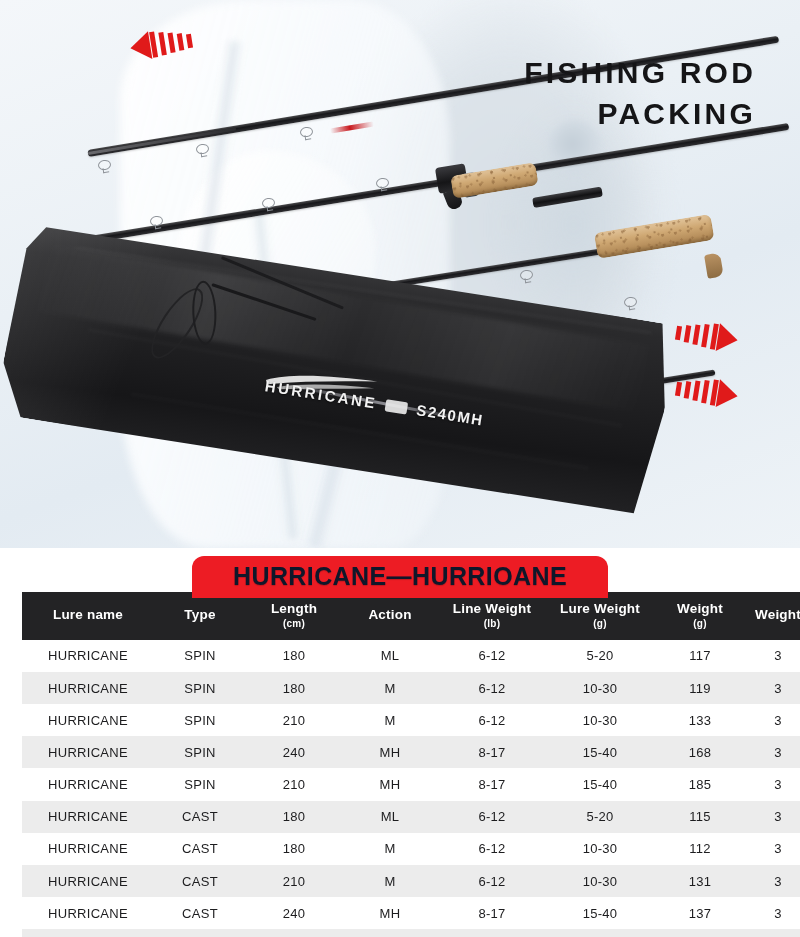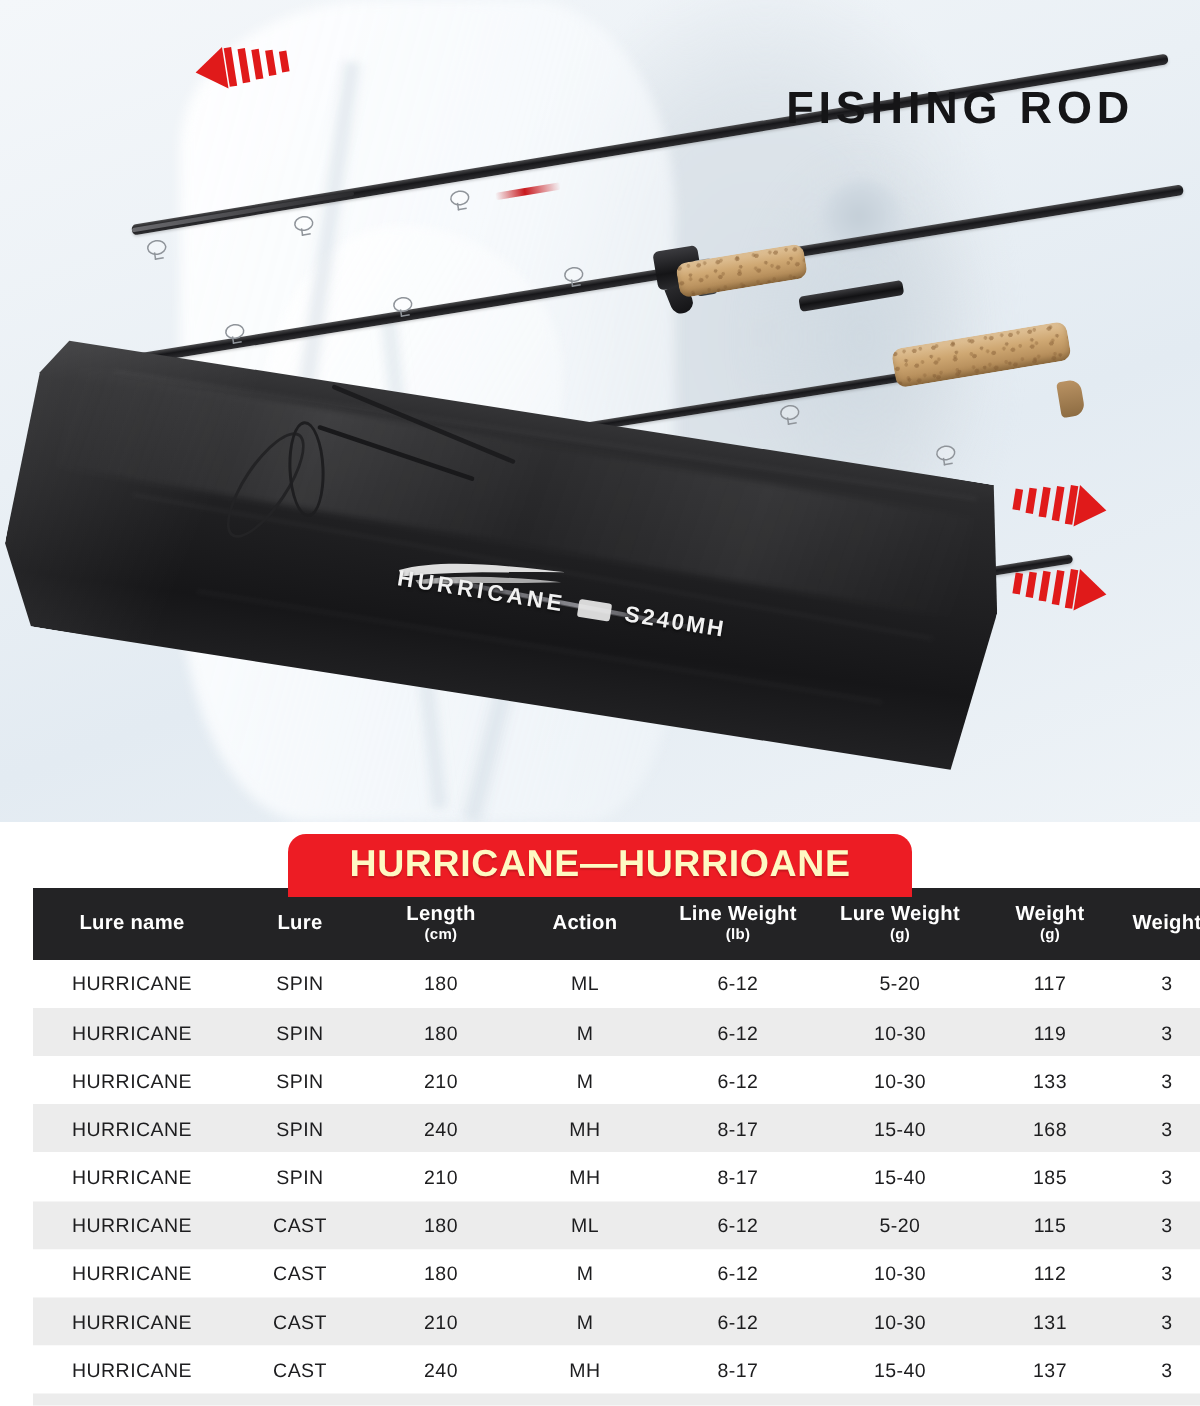--- a/index.html
+++ b/index.html
@@ -341,21 +341,21 @@
     position: relative;
     width: 800px;
     background: #ffffff;
   }
   .title-banner {
     position: absolute;
     left: 50%;
     transform: translateX(-50%);
     top: 8px;
     background: #ed1c24;
-    color: #fef9c3;
+    color: #0f172a;
     font-size: 25px;
     font-weight: 700;
     letter-spacing: 0.4px;
     padding: 6px 41px 7px;
     border-radius: 12px 12px 0 0;
     white-space: nowrap;
     z-index: 3;
     text-shadow: 0 1px 1px rgba(0,0,0,0.18);
   }
   table {
@@ -469,20 +469,21 @@
 
     <div class="brand">
       <span class="brand-name">HURRICANE</span>
       <span class="brand-mark"></span>
       <span class="brand-model">S240MH</span>
     </div>
   </div>
 
   <div class="hero-title">
     <div>FISHING ROD</div>
+    <div>PACKING</div>
   </div>
 
   <div class="arrow arrow-left">
     <svg width="72" height="34" viewBox="0 0 72 34">
       <path d="M2 17 L22 3 L22 31 Z" fill="#e01a1a"></path>
       <rect x="23" y="4" width="5" height="26" fill="#e01a1a"></rect>
       <rect x="32" y="6" width="5" height="23" fill="#e01a1a"></rect>
       <rect x="41" y="8" width="5" height="20" fill="#e01a1a"></rect>
       <rect x="50" y="10" width="5" height="17" fill="#e01a1a"></rect>
       <rect x="59" y="12" width="5" height="14" fill="#e01a1a"></rect>
@@ -516,21 +517,21 @@
 
   <div class="title-banner">HURRICANE—HURRIOANE</div>
 
   <table>
     <thead>
       <tr>
         <th class="col-pole">
           <span>Lure name</span>
         </th>
         <th class="col-type">
-          <span>Lure</span>
+          <span>Type</span>
         </th>
         <th class="col-length">
           <span>Length</span>
           <span class="unit">(cm)</span>
         </th>
         <th class="col-action">
           <span>Action</span>
         </th>
         <th class="col-line">
           <span>Line Weight</span>

